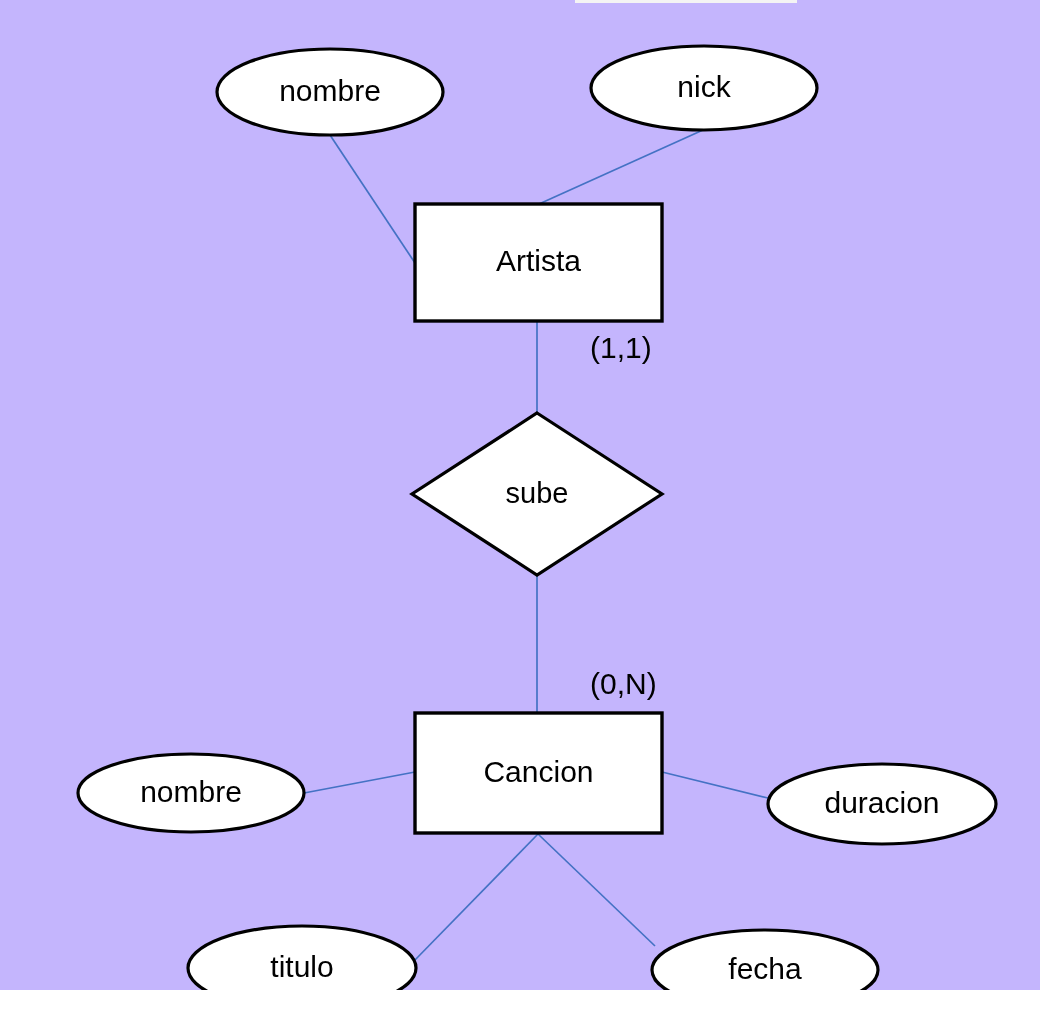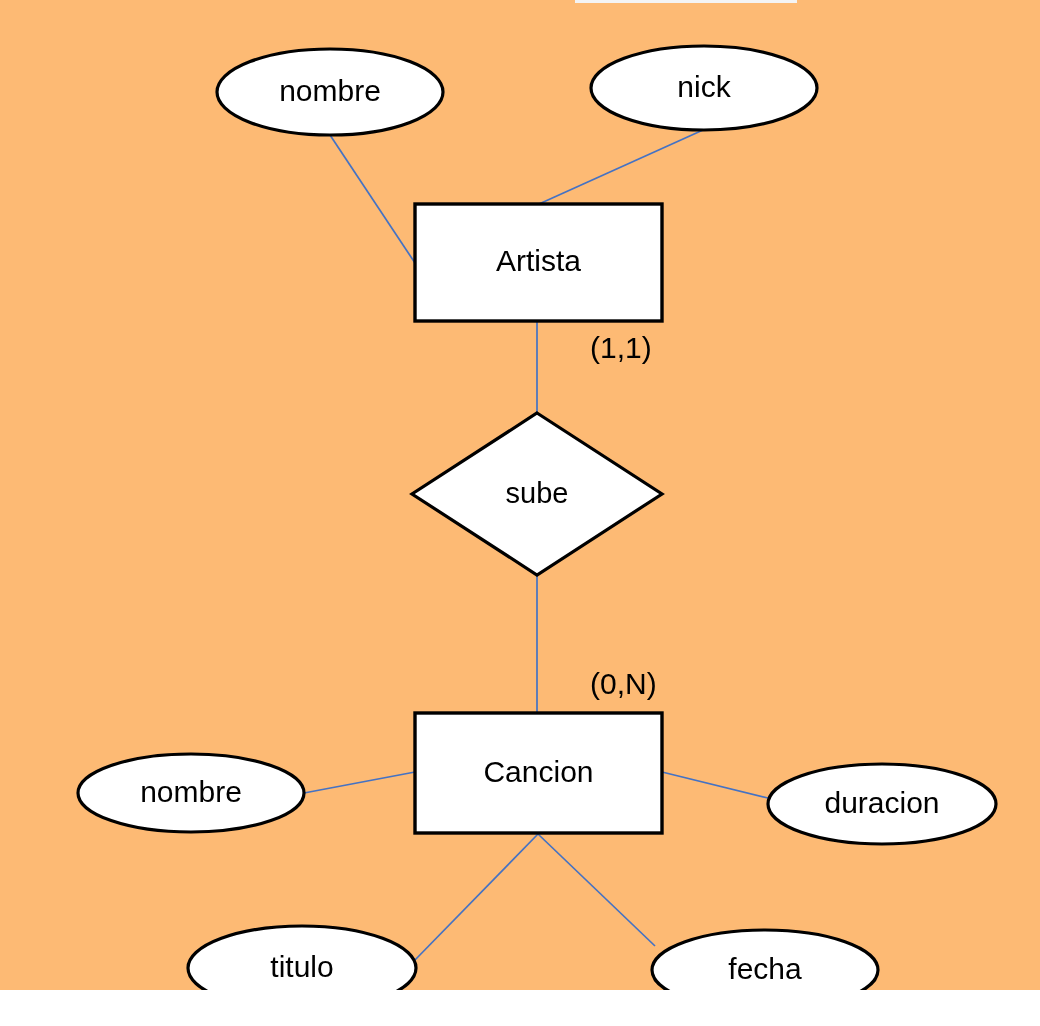--- a/index.html
+++ b/index.html
@@ -8,21 +8,21 @@
     padding: 0;
     background: #ffffff;
   }
   body {
     font-family: "Liberation Sans", sans-serif;
   }
   #canvas {
     position: relative;
     width: 1040px;
     height: 990px;
-    background: #fdba74;
+    background: #c4b5fd;
     overflow: hidden;
   }
   #er-svg {
     position: absolute;
     left: 0;
     top: 0;
     width: 1040px;
     height: 1026px;
   }
   .top-band {

